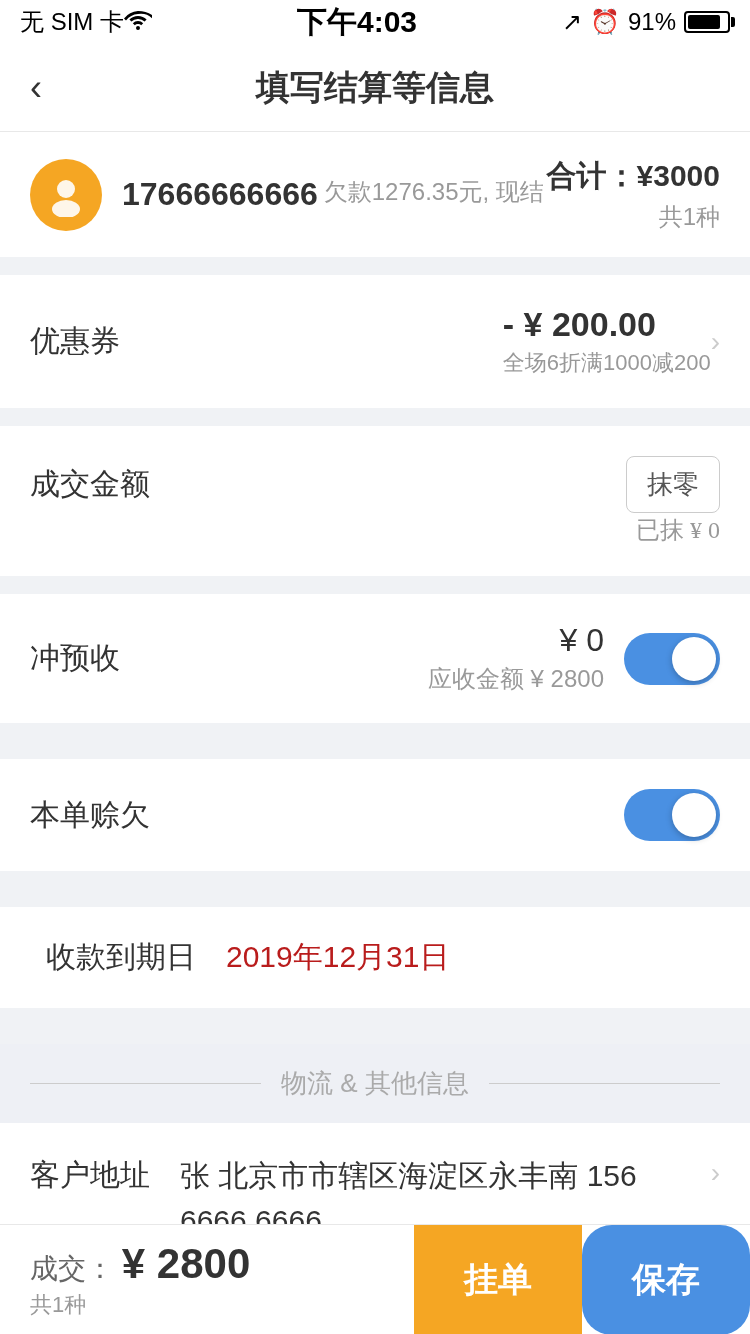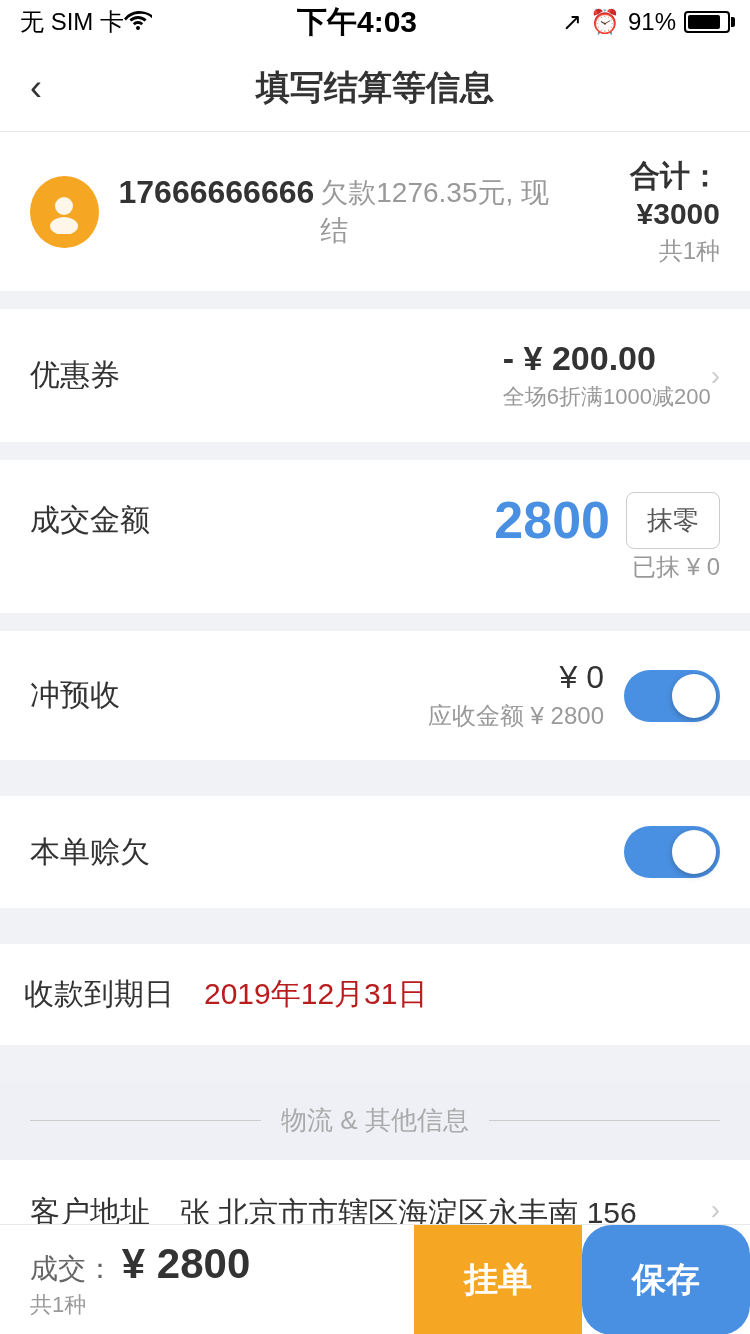--- a/index.html
+++ b/index.html
@@ -104,21 +104,21 @@
     .avatar {
       width: 72px; height: 72px;
       border-radius: 50%;
       background: #f5a623;
       display: flex; align-items: center; justify-content: center;
       overflow: hidden;
     }
     .avatar svg { width: 44px; height: 44px; }
     .user-info { display: flex; flex-direction: row; gap: 6px; }
     .user-phone { font-size: 32px; font-weight: 600; color: #333; }
-    .user-debt { font-size: 28px; color: #999; }
+    .user-debt { font-size: 24px; color: #999; }
     .user-right { text-align: right; }
     .total-amount { font-size: 30px; font-weight: 600; color: #333; }
     .total-count { font-size: 24px; color: #999; margin-top: 4px; }
 
     
     .row-item {
       background: #fff;
       padding: 30px 30px;
       display: flex;
       align-items: center;
@@ -200,21 +200,21 @@
       background: #fff;
       padding: 30px 30px;
       display: flex;
       align-items: center;
       justify-content: space-between;
     }
 
     
     .due-row {
       background: #fff;
-      padding: 30px 24px;
+      padding: 30px 46px;
       display: flex;
       align-items: center;
       gap: 30px;
     }
     .due-label { font-size: 30px; color: #333; flex-shrink: 0; }
     .due-date { font-size: 30px; color: #b91c1c; }
 
     
     .divider-text {
       background: #eef0f5;
@@ -340,25 +340,24 @@
         </div>
         <span class="chevron">›</span>
       </div>
     </div>
   </div>
 
   <div class="deal-section">
     <div class="deal-row">
       <span class="deal-label">成交金额</span>
       <div class="deal-right">
-        <span class="deal-amount">2800</span>
         <button class="round-btn">抹零</button>
       </div>
     </div>
-    <div style="text-align:right;">
+    <div style="text-align:right;font-family:Liberation Serif, serif;">
       <span class="deal-sub">已抹  ¥ 0</span>
     </div>
   </div>
 
   <div class="card">
     <div class="pre-row">
       <span class="pre-label">冲预收</span>
       <div class="pre-right">
         <div class="pre-amount-block">
           <div class="pre-amount">¥ 0</div>

